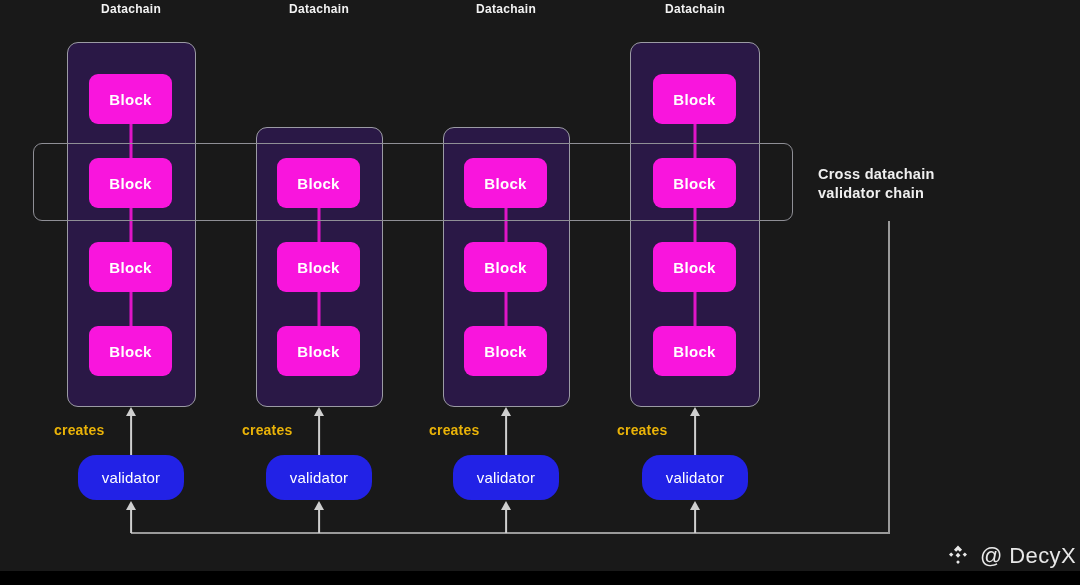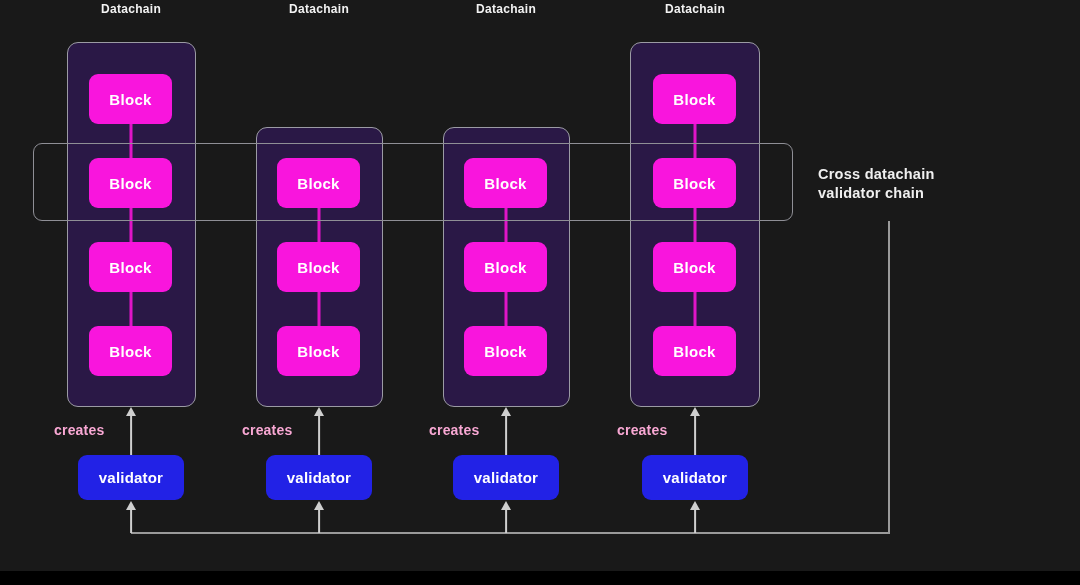--- a/index.html
+++ b/index.html
@@ -104,21 +104,21 @@
   .feeder-vline {
     position: absolute;
     width: 1.6px;
     background: #9a9a9a;
     z-index: 3;
   }
 
   
   .creates-label {
     position: absolute;
-    color: #f9a8d4;
+    color: #eab308;
     font-size: 14px;
     font-weight: 700;
     letter-spacing: 0.2px;
     white-space: nowrap;
     transform: translateY(-50%);
   }
 
   
   .uparrow {
     position: absolute;
@@ -144,24 +144,24 @@
     height: 0;
     border-left: 5.5px solid transparent;
     border-right: 5.5px solid transparent;
     border-bottom: 9px solid #cfcfcf;
   }
 
   
   .validator {
     position: absolute;
     background: #2222e6;
-    border-radius: 9px;
+    border-radius: 18px;
     color: #ffffff;
     font-size: 15px;
-    font-weight: 700;
+    font-weight: 400;
     letter-spacing: 0.2px;
     display: flex;
     align-items: center;
     justify-content: center;
     box-sizing: border-box;
     z-index: 4;
   }
 
   
   .bus-line {
@@ -277,16 +277,28 @@
   </div>
   <div class="uparrow" style="left:506px; top:501px; height:32px;">
     <div class="head"></div>
       <div class="shaft"></div>
   </div>
   <div class="uparrow" style="left:695px; top:501px; height:32px;">
     <div class="head"></div>
       <div class="shaft"></div>
   </div>
 
+  <div class="watermark" style="left:945px; top:543px;">
+    <svg class="wm-logo" viewBox="0 0 32 32" aria-hidden="true">
+      <g fill="#e8e8e8">
+        <path d="M16 3.2 L21 8.2 L18.3 10.9 L16 8.6 L13.7 10.9 L11 8.2 Z"></path>
+        <path d="M16 21.1 L18.3 23.4 L16 25.7 L13.7 23.4 Z"></path>
+        <path d="M7.6 11.6 L10.3 14.3 L7.6 17 L4.9 14.3 Z"></path>
+        <path d="M24.4 11.6 L27.1 14.3 L24.4 17 L21.7 14.3 Z"></path>
+        <path d="M16 12.0 L19.0 15.0 L16 18.0 L13.0 15.0 Z"></path>
+      </g>
+    </svg>
+    <span>@ DecyX</span>
+  </div>
 
   <div class="letterbox bottom"></div>
 
 </div>
 
 </body></html>

